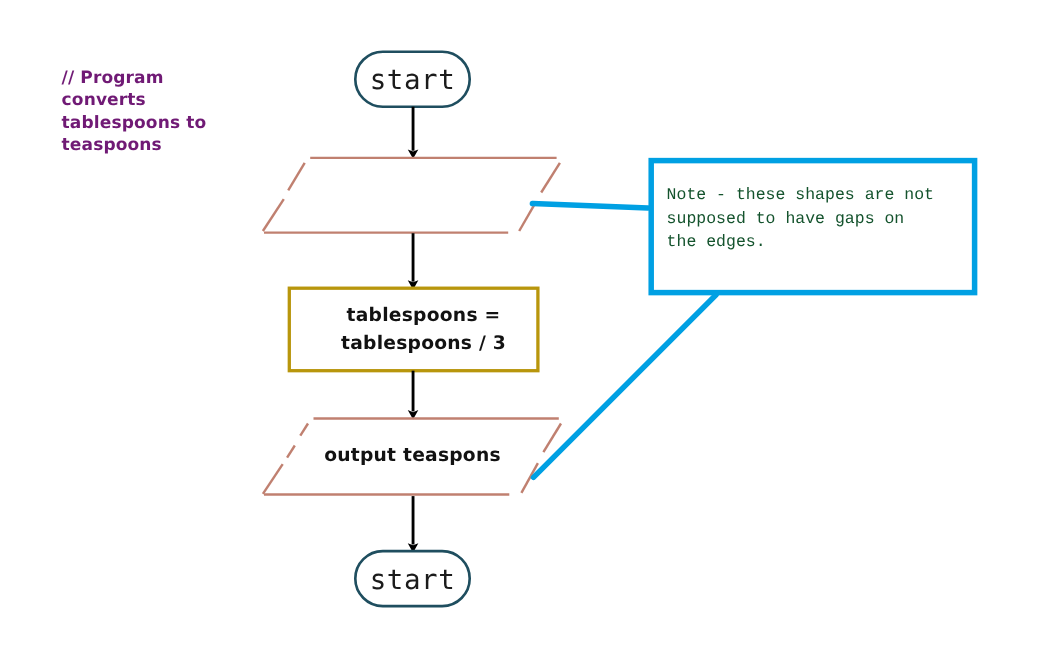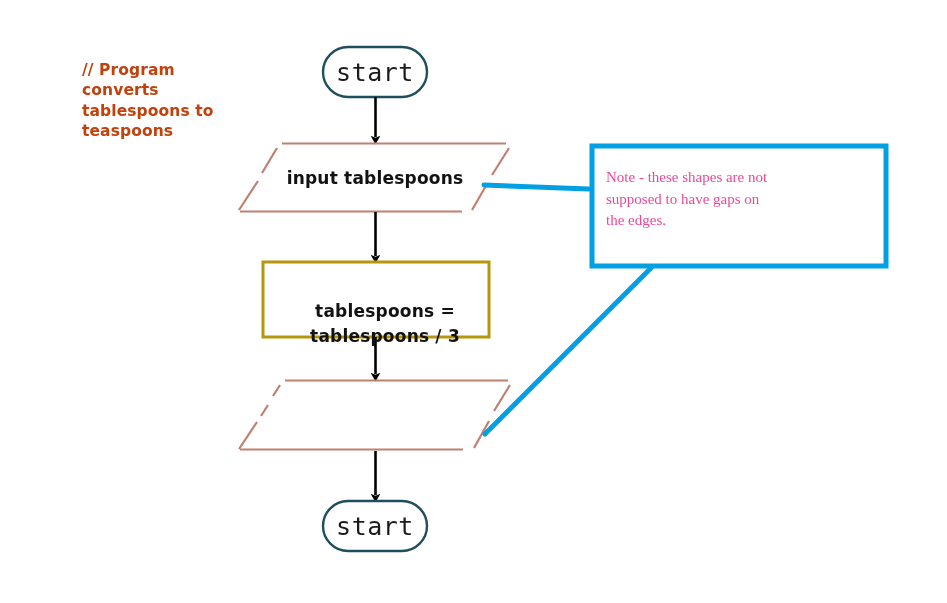--- a/index.html
+++ b/index.html
@@ -22,28 +22,28 @@
     position: absolute;
     left: 0;
     top: 0;
     width: 947px;
     height: 603px;
   }
 
   
   .comment {
     position: absolute;
-    left: 82px;
+    left: 56px;
     top: 60px;
     width: 190px;
     font-family: "DejaVu Sans", sans-serif;
     font-weight: bold;
     font-size: 15.5px;
     line-height: 1.32;
-    color: #c2410c;
+    color: #701a75;
     white-space: pre-line;
     letter-spacing: 0.1px;
   }
 
   
   .shape-label {
     position: absolute;
     display: flex;
     align-items: center;
     justify-content: center;
@@ -73,24 +73,24 @@
     white-space: pre-line;
     letter-spacing: 0.2px;
   }
 
   
   .note-text {
     position: absolute;
     left: 606px;
     top: 167px;
     width: 262px;
-    font-family: Liberation Serif, serif;
+    font-family: Liberation Mono, monospace;
     font-size: 15px;
     line-height: 1.44;
-    color: #ec4899;
+    color: #14532d;
     white-space: pre-line;
   }
 
   
   .hit {
     position: absolute;
     background: transparent;
   }
 </style>
 </head>
@@ -156,25 +156,25 @@
     <line x1="651" y1="268" x2="485" y2="434" stroke="#00a0e3" stroke-width="5" stroke-linecap="round"></line>
   </svg>
 
   <div class="comment">// Program
 converts
 tablespoons to
 teaspoons</div>
 
   <div class="shape-label term-label" style="left:323px; top:47px; width:104px; height:50px;">start</div>
 
-  <div class="shape-label io-label" style="left:240px; top:142px; width:270px; height:71px;">input tablespoons</div>
 
-  <div class="shape-label proc-label" style="left:263px; top:262px; width:244px; height:75px;margin-top:24px;">tablespoons =
+  <div class="shape-label proc-label" style="left:263px; top:262px; width:244px; height:75px;">tablespoons =
 tablespoons / 3</div>
 
+  <div class="shape-label io-label" style="left:240px; top:378px; width:270px; height:72px;">output  teaspons</div>
 
   <div class="shape-label term-label" style="left:323px; top:501px; width:104px; height:50px;">start</div>
 
   <div class="note-text">Note - these shapes are not
 supposed to have gaps on
 the edges.</div>
 
 </div>
 
 </body></html>

